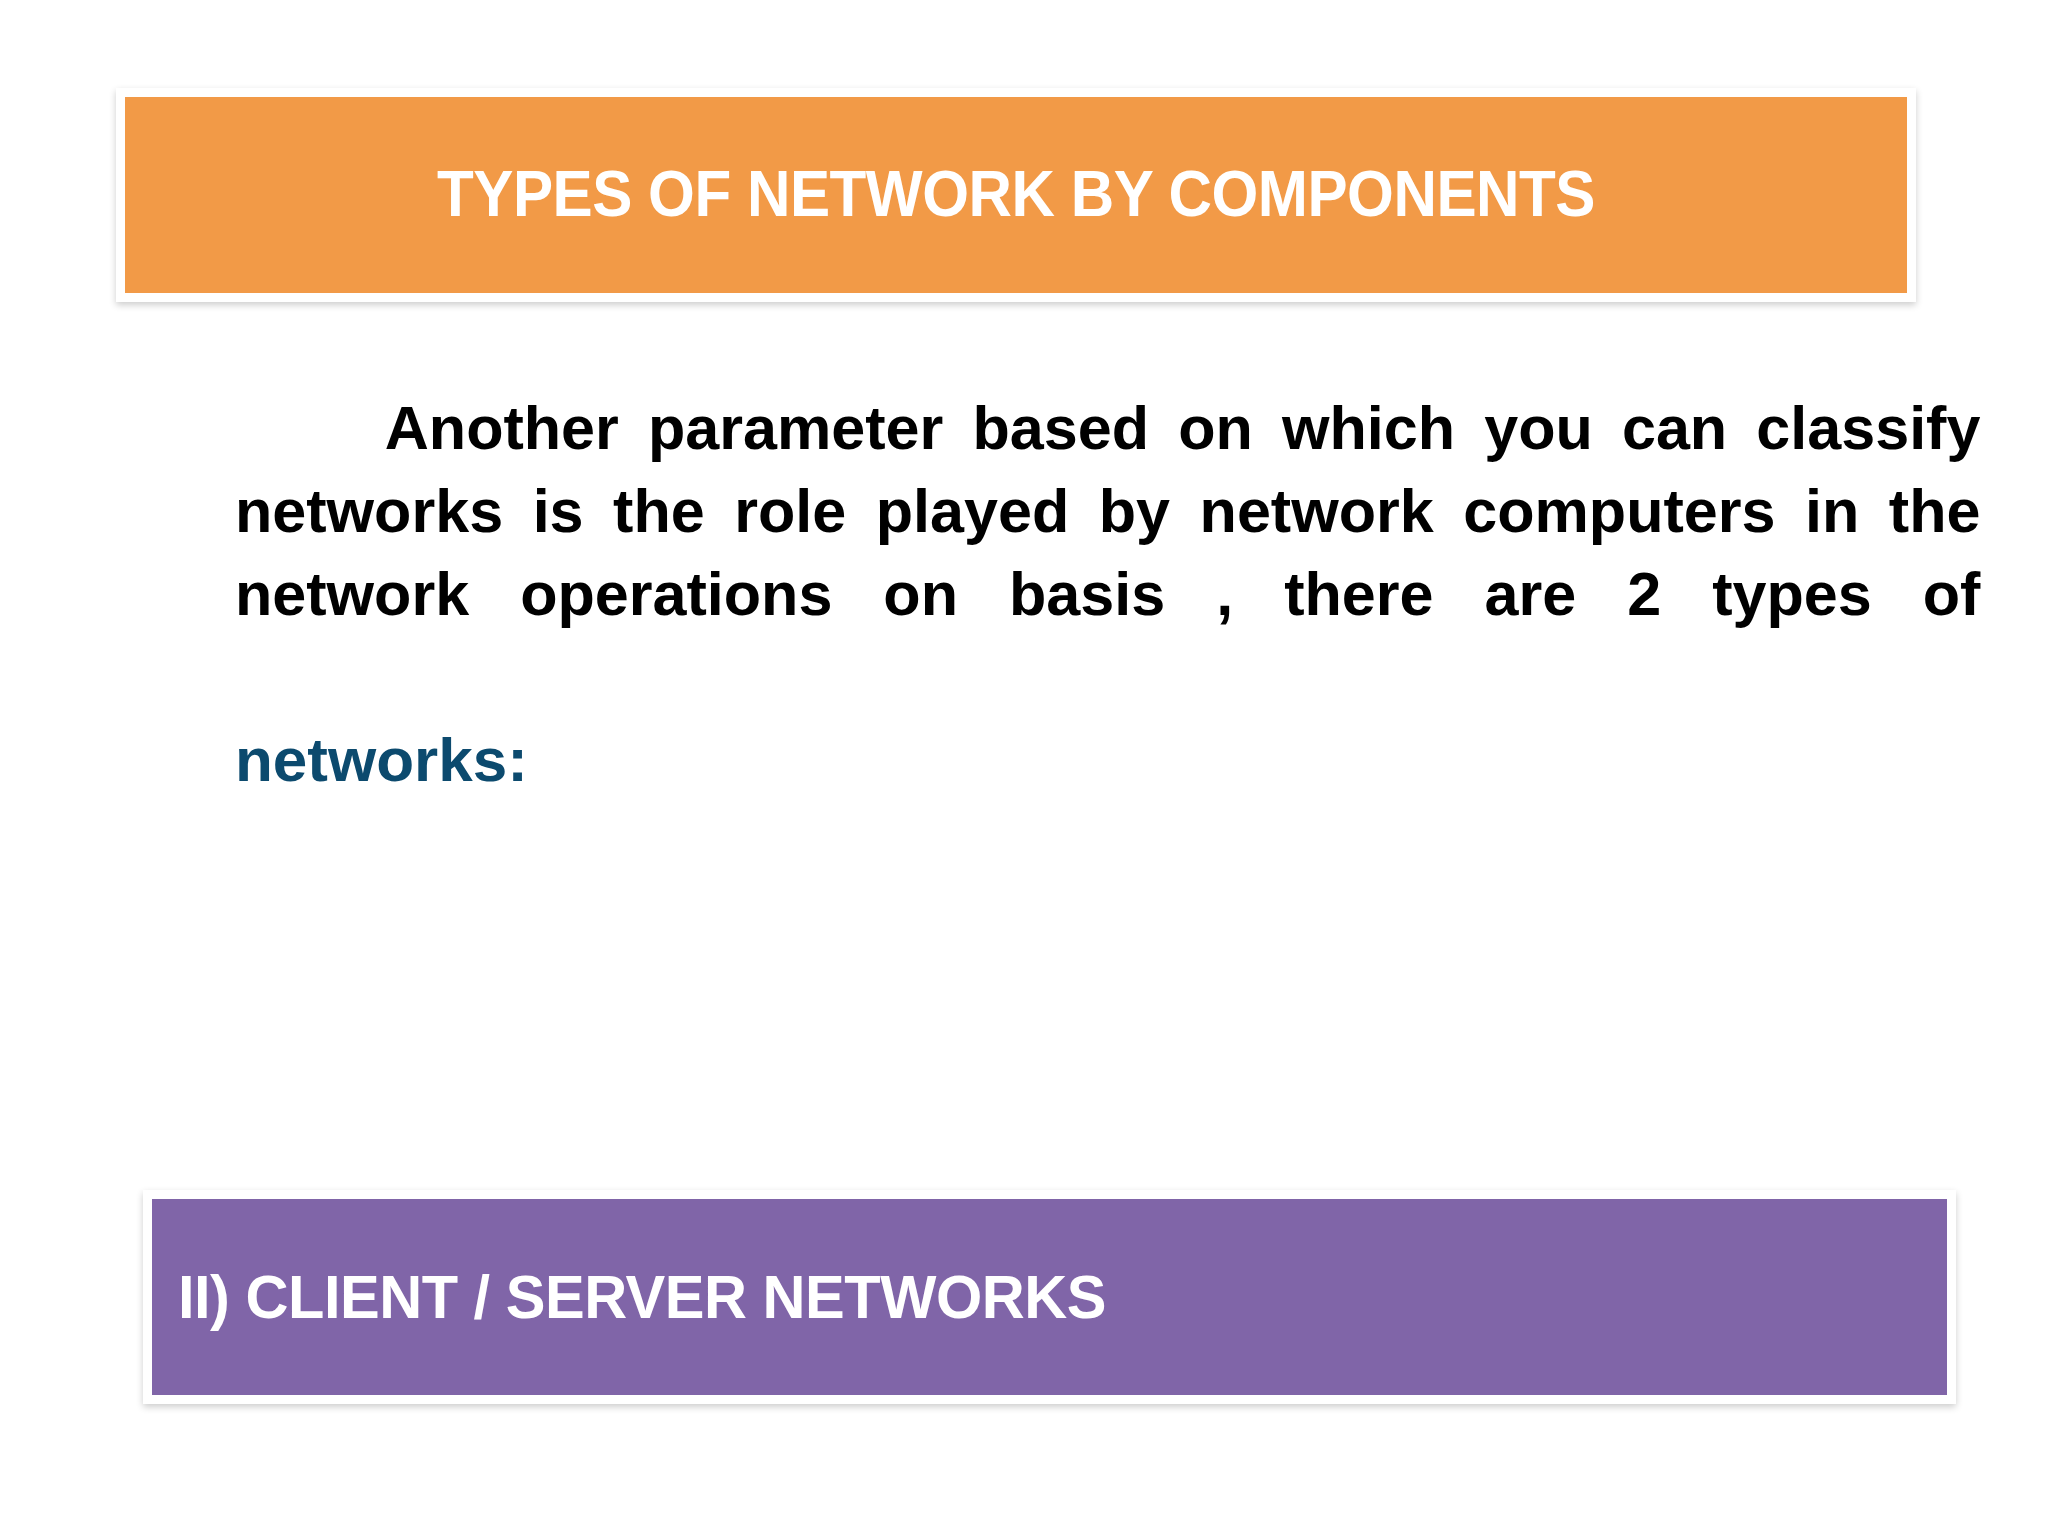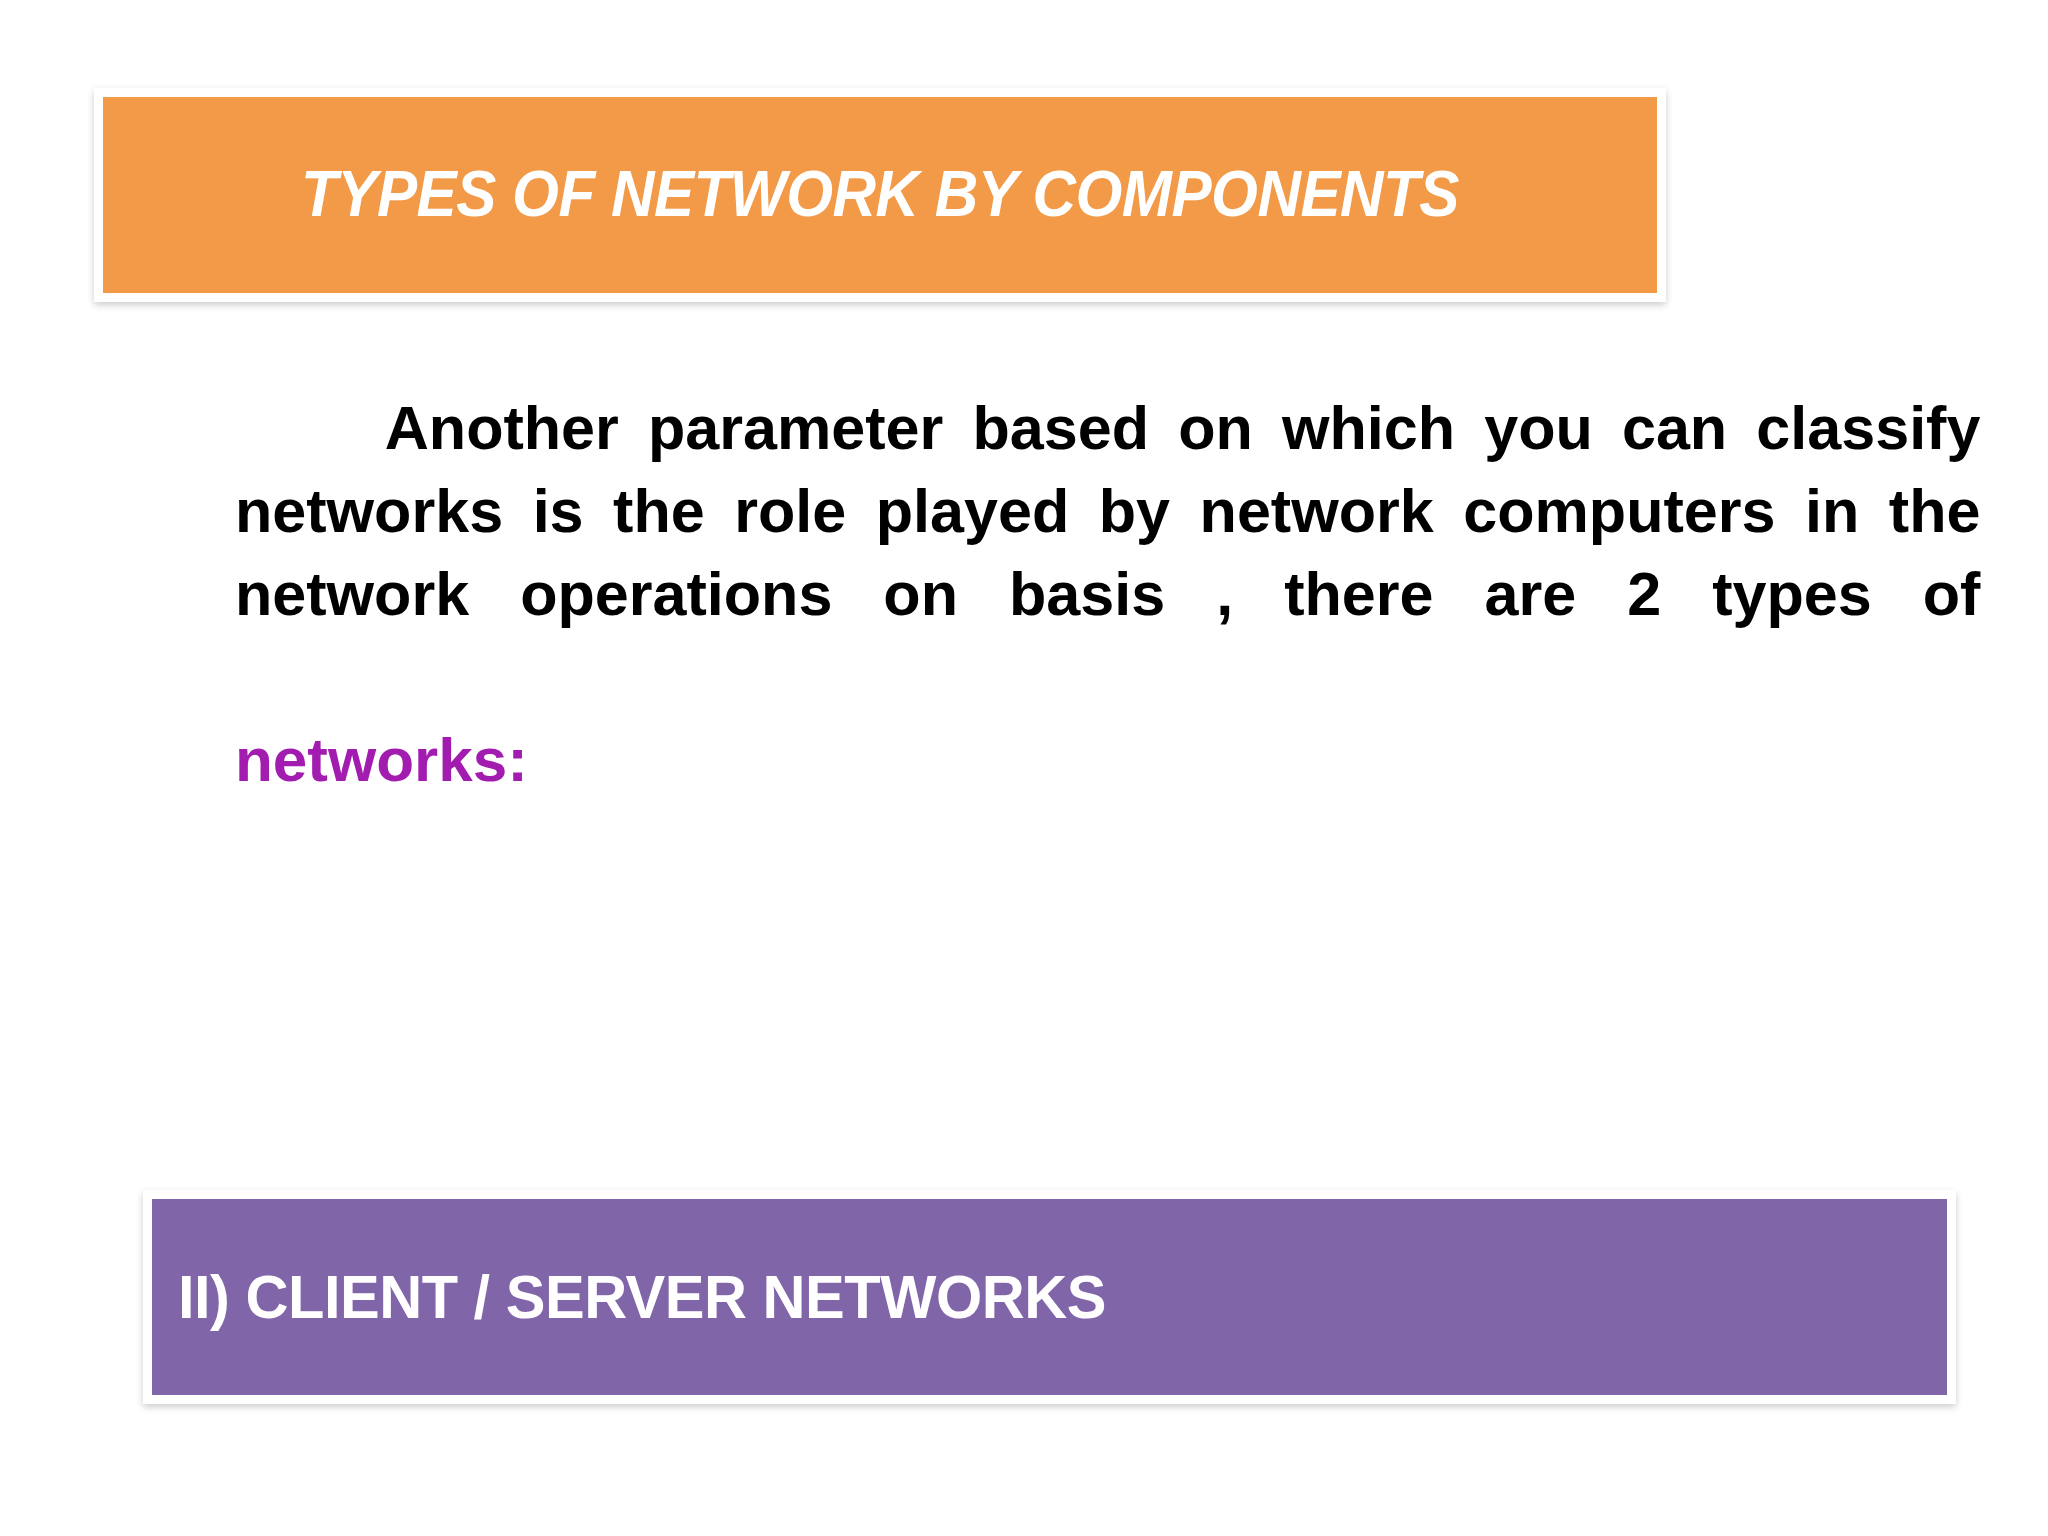--- a/index.html
+++ b/index.html
@@ -19,29 +19,28 @@
   .slide {
     position: relative;
     width: 2048px;
     height: 1536px;
     background: #ffffff;
   }
 
   
   .title-frame {
     position: absolute;
-    left: 94px;
+    left: 116px;
     top: 88px;
-    width: 1572px;
+    width: 1800px;
     height: 214px;
     background: #ffffff;
     box-shadow: 0 3px 7px rgba(0,0,0,0.20);
     box-sizing: border-box;
     padding: 9px;
-    font-style: italic;
   }
   .title-band {
     width: 100%;
     height: 100%;
     background: #f29a47;
     display: flex;
     align-items: center;
     justify-content: center;
     box-sizing: border-box;
   }
@@ -78,21 +77,21 @@
     transform: scaleX(0.985);
     transform-origin: left top;
   }
   .body-par::after {
     content: "";
     display: inline-block;
     width: 100%;
   }
   .body-tail {
     margin: 0;
-    color: #a21caf;
+    color: #0c4a6e;
     font-weight: bold;
     font-size: 62px;
     line-height: 1.34;
     text-align: left;
   }
 
   
   .bar-frame {
     position: absolute;
     left: 143px;

